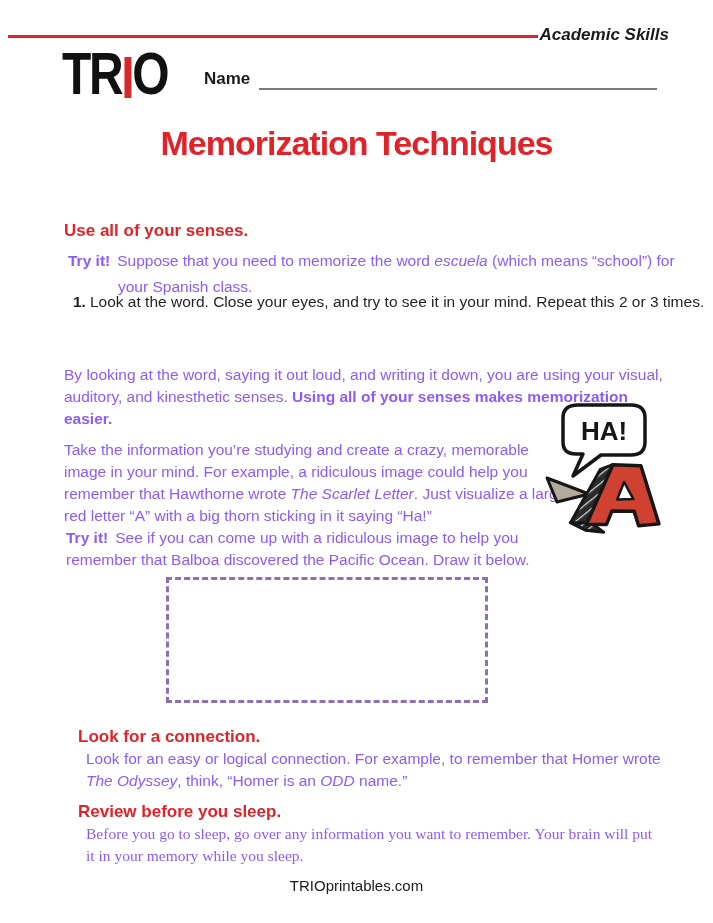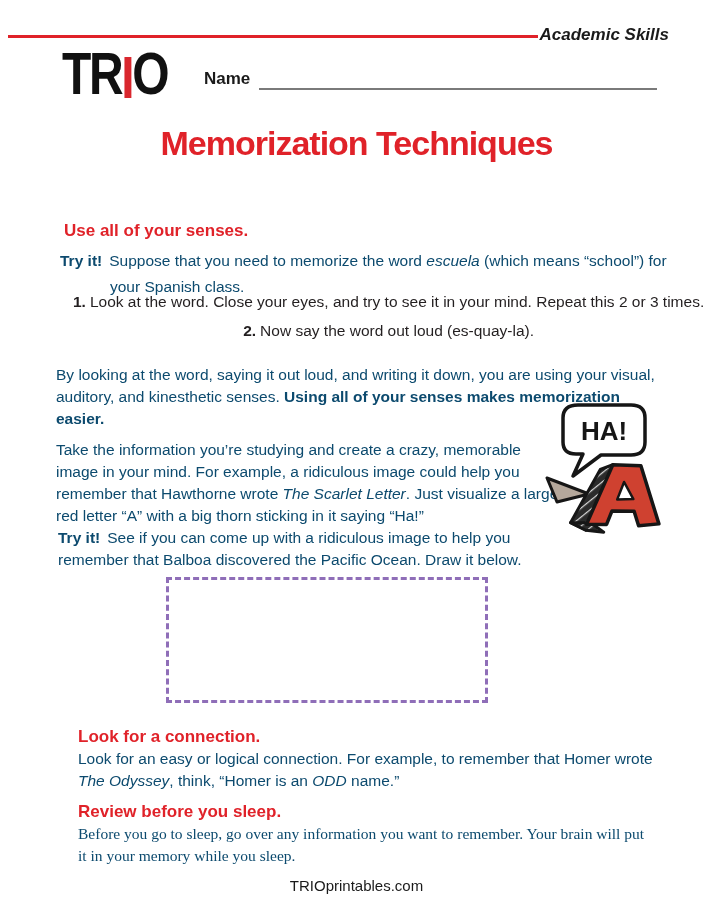--- a/index.html
+++ b/index.html
@@ -20,21 +20,21 @@
   .name-row{position:absolute;left:204px;top:66px;width:453px;display:flex;align-items:flex-end;}
   .name-label{font-size:17px;font-weight:bold;color:#1a1a1a;padding-bottom:1px;}
   .name-line{flex:1;margin-left:9px;border-bottom:2px solid #7a7a7a;height:22px;}
   
   .title{position:absolute;left:0;right:0;top:124px;text-align:center;
          color:#e02229;font-size:34px;font-weight:bold;letter-spacing:-1px;}
   .intro{position:absolute;left:58px;top:166px;width:600px;
          font-size:15.5px;font-style:italic;line-height:1.42;color:#1a1a1a;}
   
   .h-red{position:absolute;color:#e02229;font-size:17px;font-weight:bold;}
-  .body-txt{position:absolute;font-size:15.5px;line-height:1.42;color:#0c4a6e;}
+  .body-txt{position:absolute;font-size:15.5px;line-height:1.42;color:#8b5cf6;margin-left:8px;}
   .tryit b{margin-right:7px;}
   
   .tryit1{padding-left:50px;text-indent:-50px;line-height:1.65;}
   
   .steps{position:absolute;left:73px;top:291px;font-size:15.5px;line-height:1.42;}
   .step{margin-bottom:7px;text-align:center;}
   .step b{margin-right:4px;}
   
   .dash-box{position:absolute;left:166px;top:577px;width:316px;height:120px;
             border:3px dashed #8f6eb8;}
@@ -59,21 +59,20 @@
   </div>
 
   <div class="title">Memorization Techniques</div>
 
   <div class="h-red" style="left:64px;top:221px;">Use all of your senses.</div>
 
   <div class="body-txt tryit tryit1" style="left:60px;top:248px;width:565px;"><b>Try it!</b><span>Suppose that you need to memorize the word </span><i>escuela</i><span> (which means “school”) for your Spanish class.</span></div>
 
   <div class="steps">
     <div class="step"><b>1.</b><span>Look at the word. Close your eyes, and try to see it in your mind. Repeat this 2 or 3 times.</span></div>
-    <div class="step"><b>2.</b><span>Now say the word out loud (es-quay-la).</span></div>
   </div>
 
   <div class="body-txt" style="left:56px;top:364px;width:604px;"><span>By looking at the word, saying it out loud, and writing it down, you are using your visual, auditory, and kinesthetic senses. </span><b>Using all of your senses makes memorization easier.</b></div>
 
 
   <div class="body-txt" style="left:56px;top:439px;width:505px;"><span>Take the information you’re studying and create a crazy, memorable image in your mind. For example, a ridiculous image could help you remember that Hawthorne wrote </span><i>The Scarlet Letter</i><span>. Just visualize a large red letter “A” with a big thorn sticking in it saying “Ha!”</span></div>
 
   <div class="illus">
     <svg width="128" height="136" viewBox="0 0 128 136">
 

